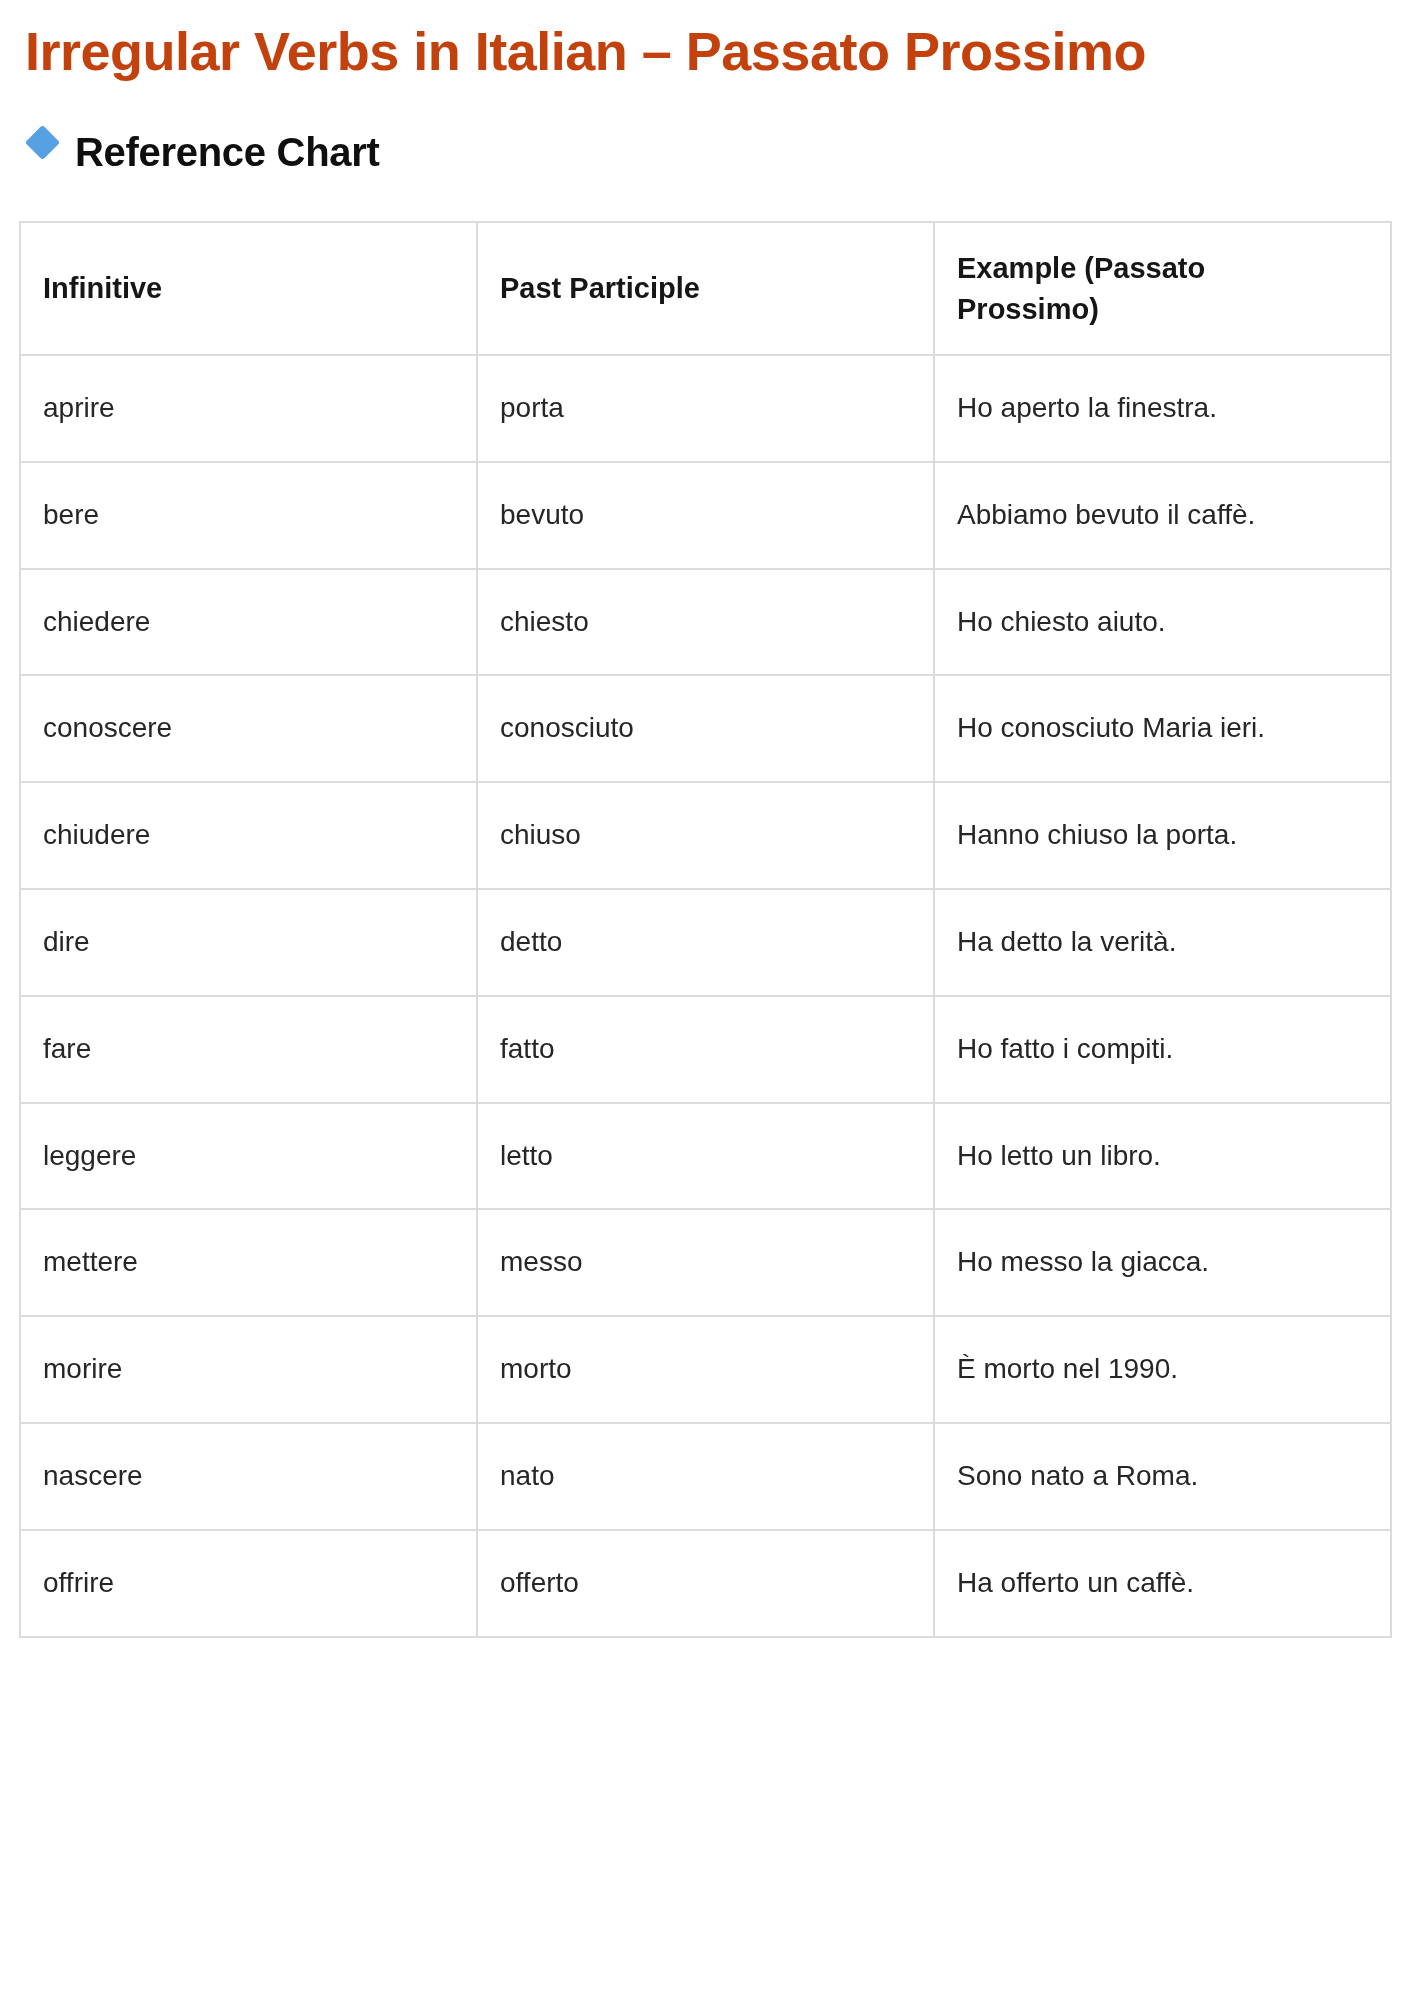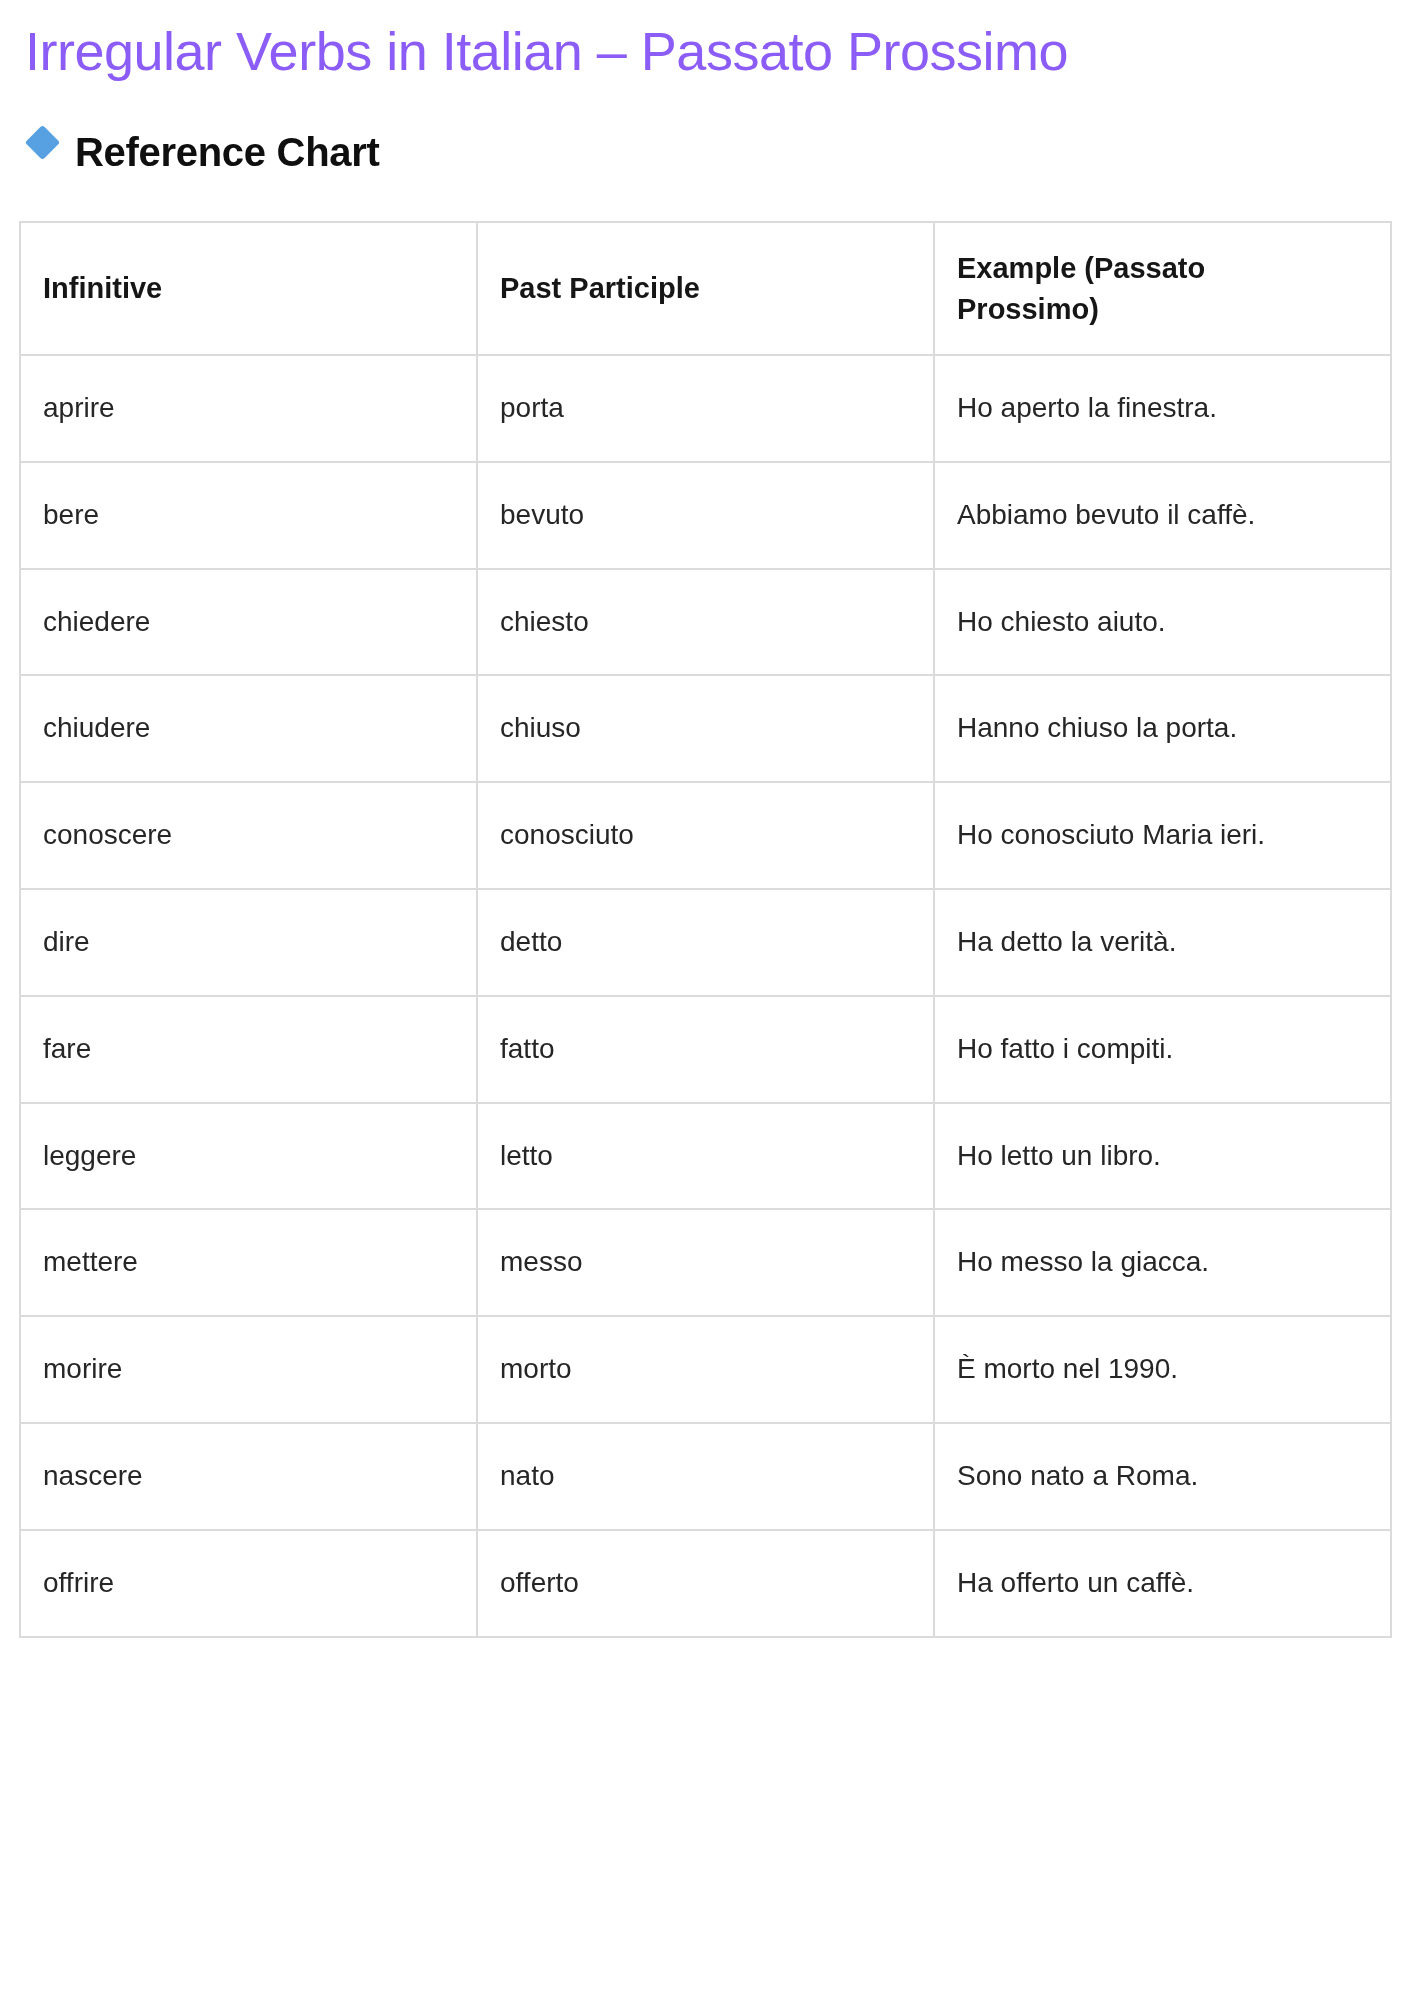--- a/index.html
+++ b/index.html
@@ -9,23 +9,23 @@
   }
   body {
     width: 1409px;
     height: 2000px;
     overflow: hidden;
   }
   .page-title {
     margin: 20px 0 0 25px;
     font-size: 54px;
     line-height: 1.15;
-    font-weight: 400;
+    font-weight: 700;
     letter-spacing: -0.5px;
-    color: #8b5cf6;
+    color: #c2410c;
     white-space: nowrap;
   }
   .section-heading {
     display: flex;
     align-items: flex-start;
     gap: 20px;
     margin: 48px 0 0 30px;
   }
   .diamond-icon {
     width: 25px;
@@ -107,28 +107,28 @@
         <td>bere</td>
         <td>bevuto</td>
         <td>Abbiamo bevuto il caffè.</td>
       </tr>
       <tr>
         <td>chiedere</td>
         <td>chiesto</td>
         <td>Ho chiesto aiuto.</td>
       </tr>
       <tr>
+        <td>conoscere</td>
+        <td>conosciuto</td>
+        <td>Ho conosciuto Maria ieri.</td>
+      </tr>
+      <tr>
         <td>chiudere</td>
         <td>chiuso</td>
         <td>Hanno chiuso la porta.</td>
-      </tr>
-      <tr>
-        <td>conoscere</td>
-        <td>conosciuto</td>
-        <td>Ho conosciuto Maria ieri.</td>
       </tr>
       <tr>
         <td>dire</td>
         <td>detto</td>
         <td>Ha detto la verità.</td>
       </tr>
       <tr>
         <td>fare</td>
         <td>fatto</td>
         <td>Ho fatto i compiti.</td>

